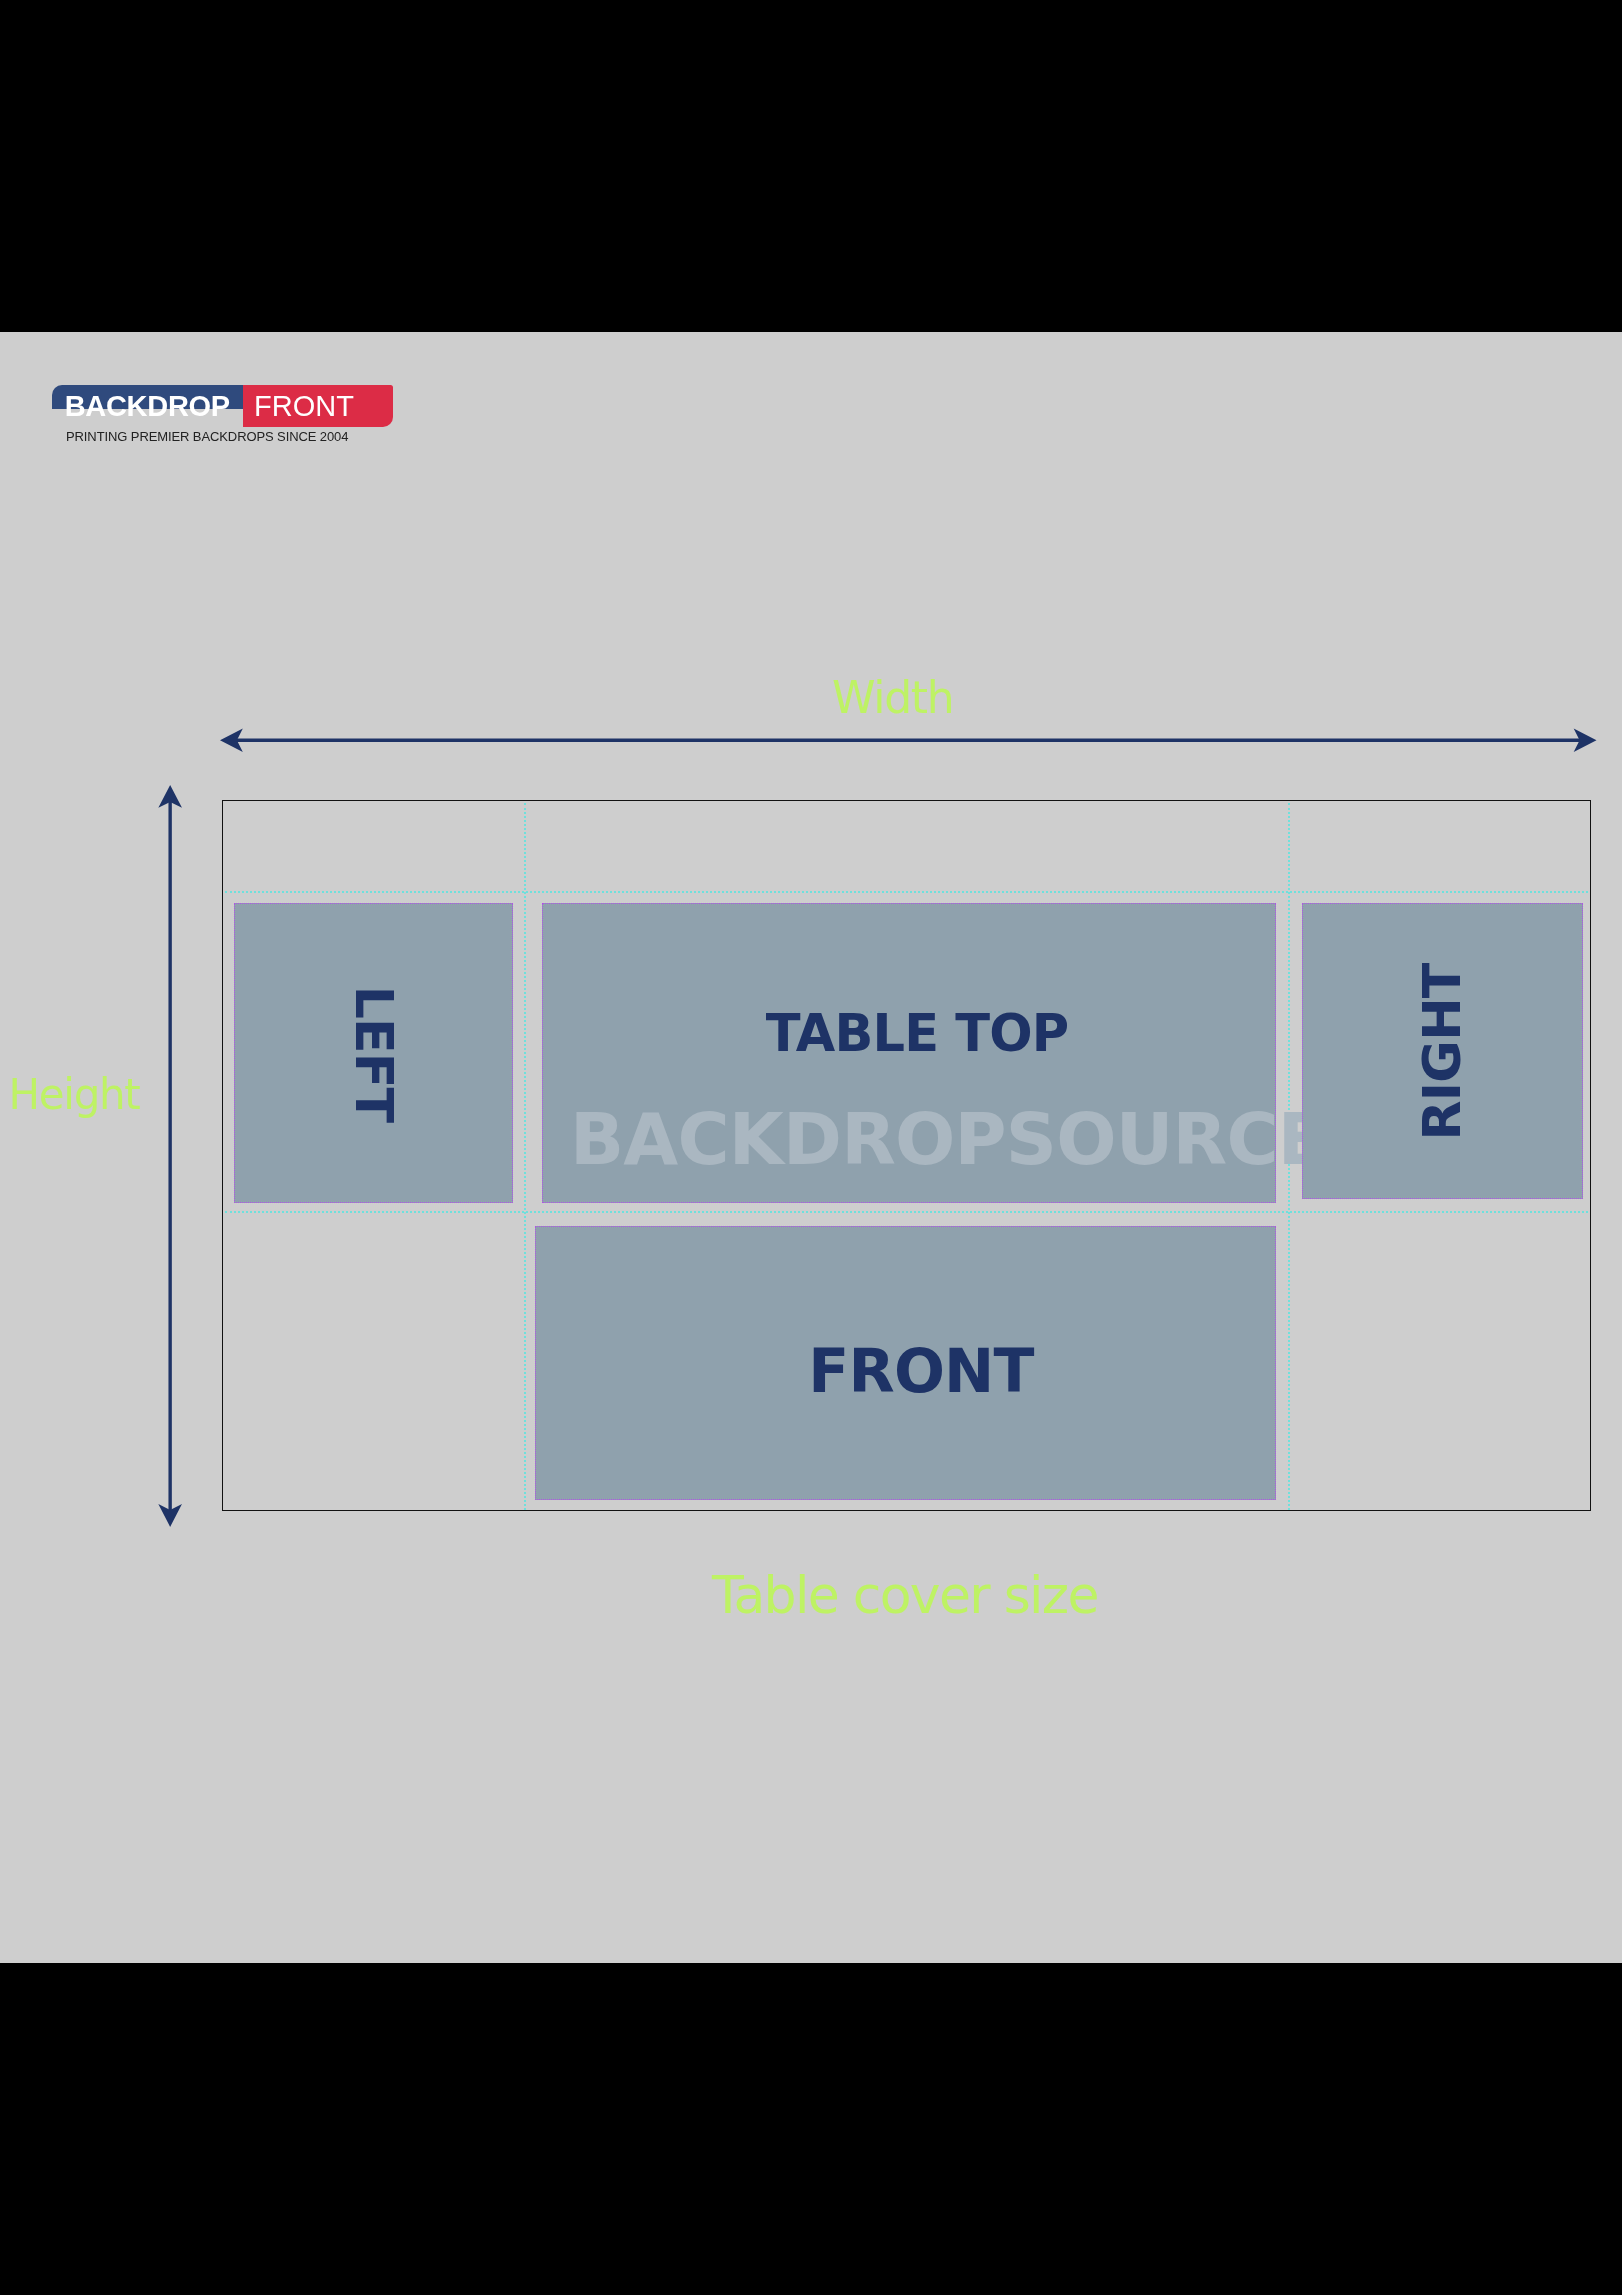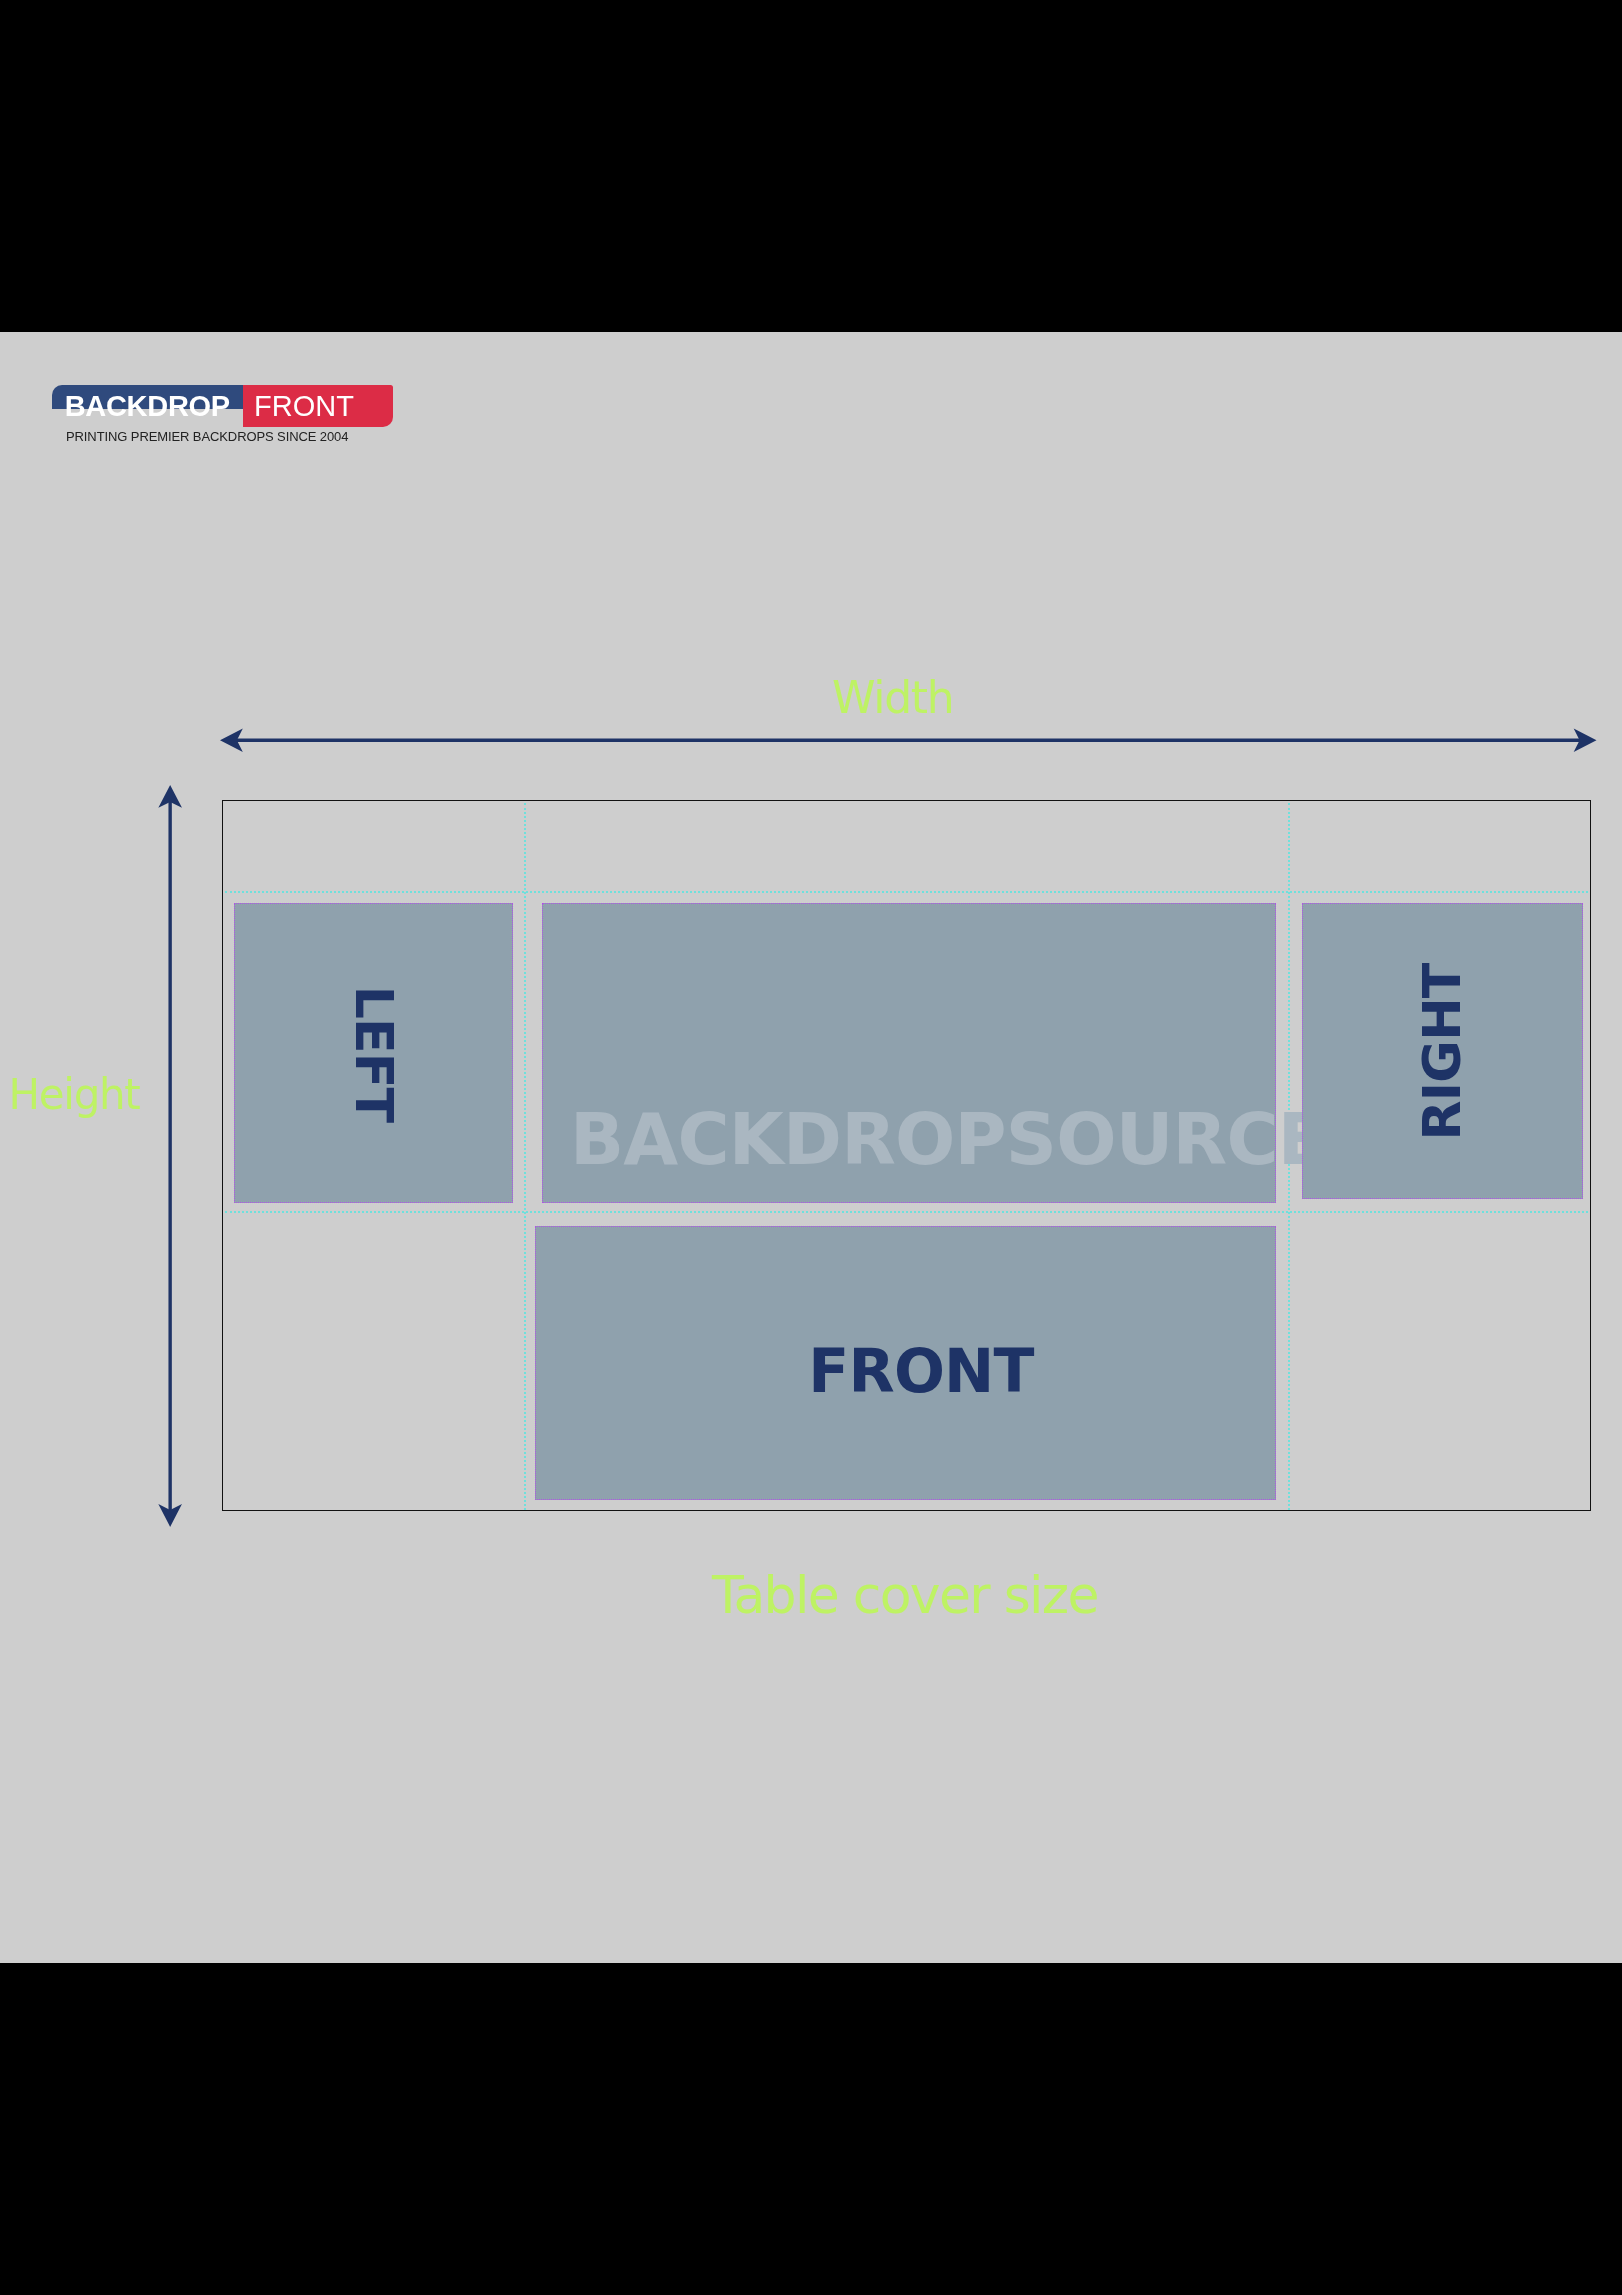--- a/index.html
+++ b/index.html
@@ -56,20 +56,21 @@
 <div class="guide-h" style="left:225px; top:891px; width:1363px;"></div>
 <div class="guide-h" style="left:225px; top:1211px; width:1363px;"></div>
 <div class="guide-v" style="left:524px; top:803px; height:707px;"></div>
 <div class="guide-v" style="left:1288px; top:803px; height:707px;"></div>
 
 <div class="panel" style="left:234px; top:903px; width:279px; height:300px;">
   <span class="panel-label" style="left:139px; top:150px; font-size:52px; transform:translate(-50%,-50%) rotate(90deg);">LEFT</span>
 </div>
 
 <div class="panel" style="left:542px; top:903px; width:734px; height:300px;">
+  <span class="panel-label" style="left:374px; top:159px; font-size:51px; transform:translate(-50%,-100%);">TABLE TOP</span>
   <span class="watermark" style="left:27px; top:194px; font-size:71px; letter-spacing:-0.8px;">BACKDROPSOURCE</span>
 </div>
 
 <div class="panel" style="left:1302px; top:903px; width:281px; height:296px;">
   <span class="panel-label" style="left:139px; top:148px; font-size:52px; transform:translate(-50%,-50%) rotate(-90deg);">RIGHT</span>
 </div>
 
 <div class="panel" style="left:535px; top:1226px; width:741px; height:274px;">
   <span class="panel-label" style="left:385px; top:144px; font-size:60px; transform:translate(-50%,-50%);">FRONT</span>
 </div>

